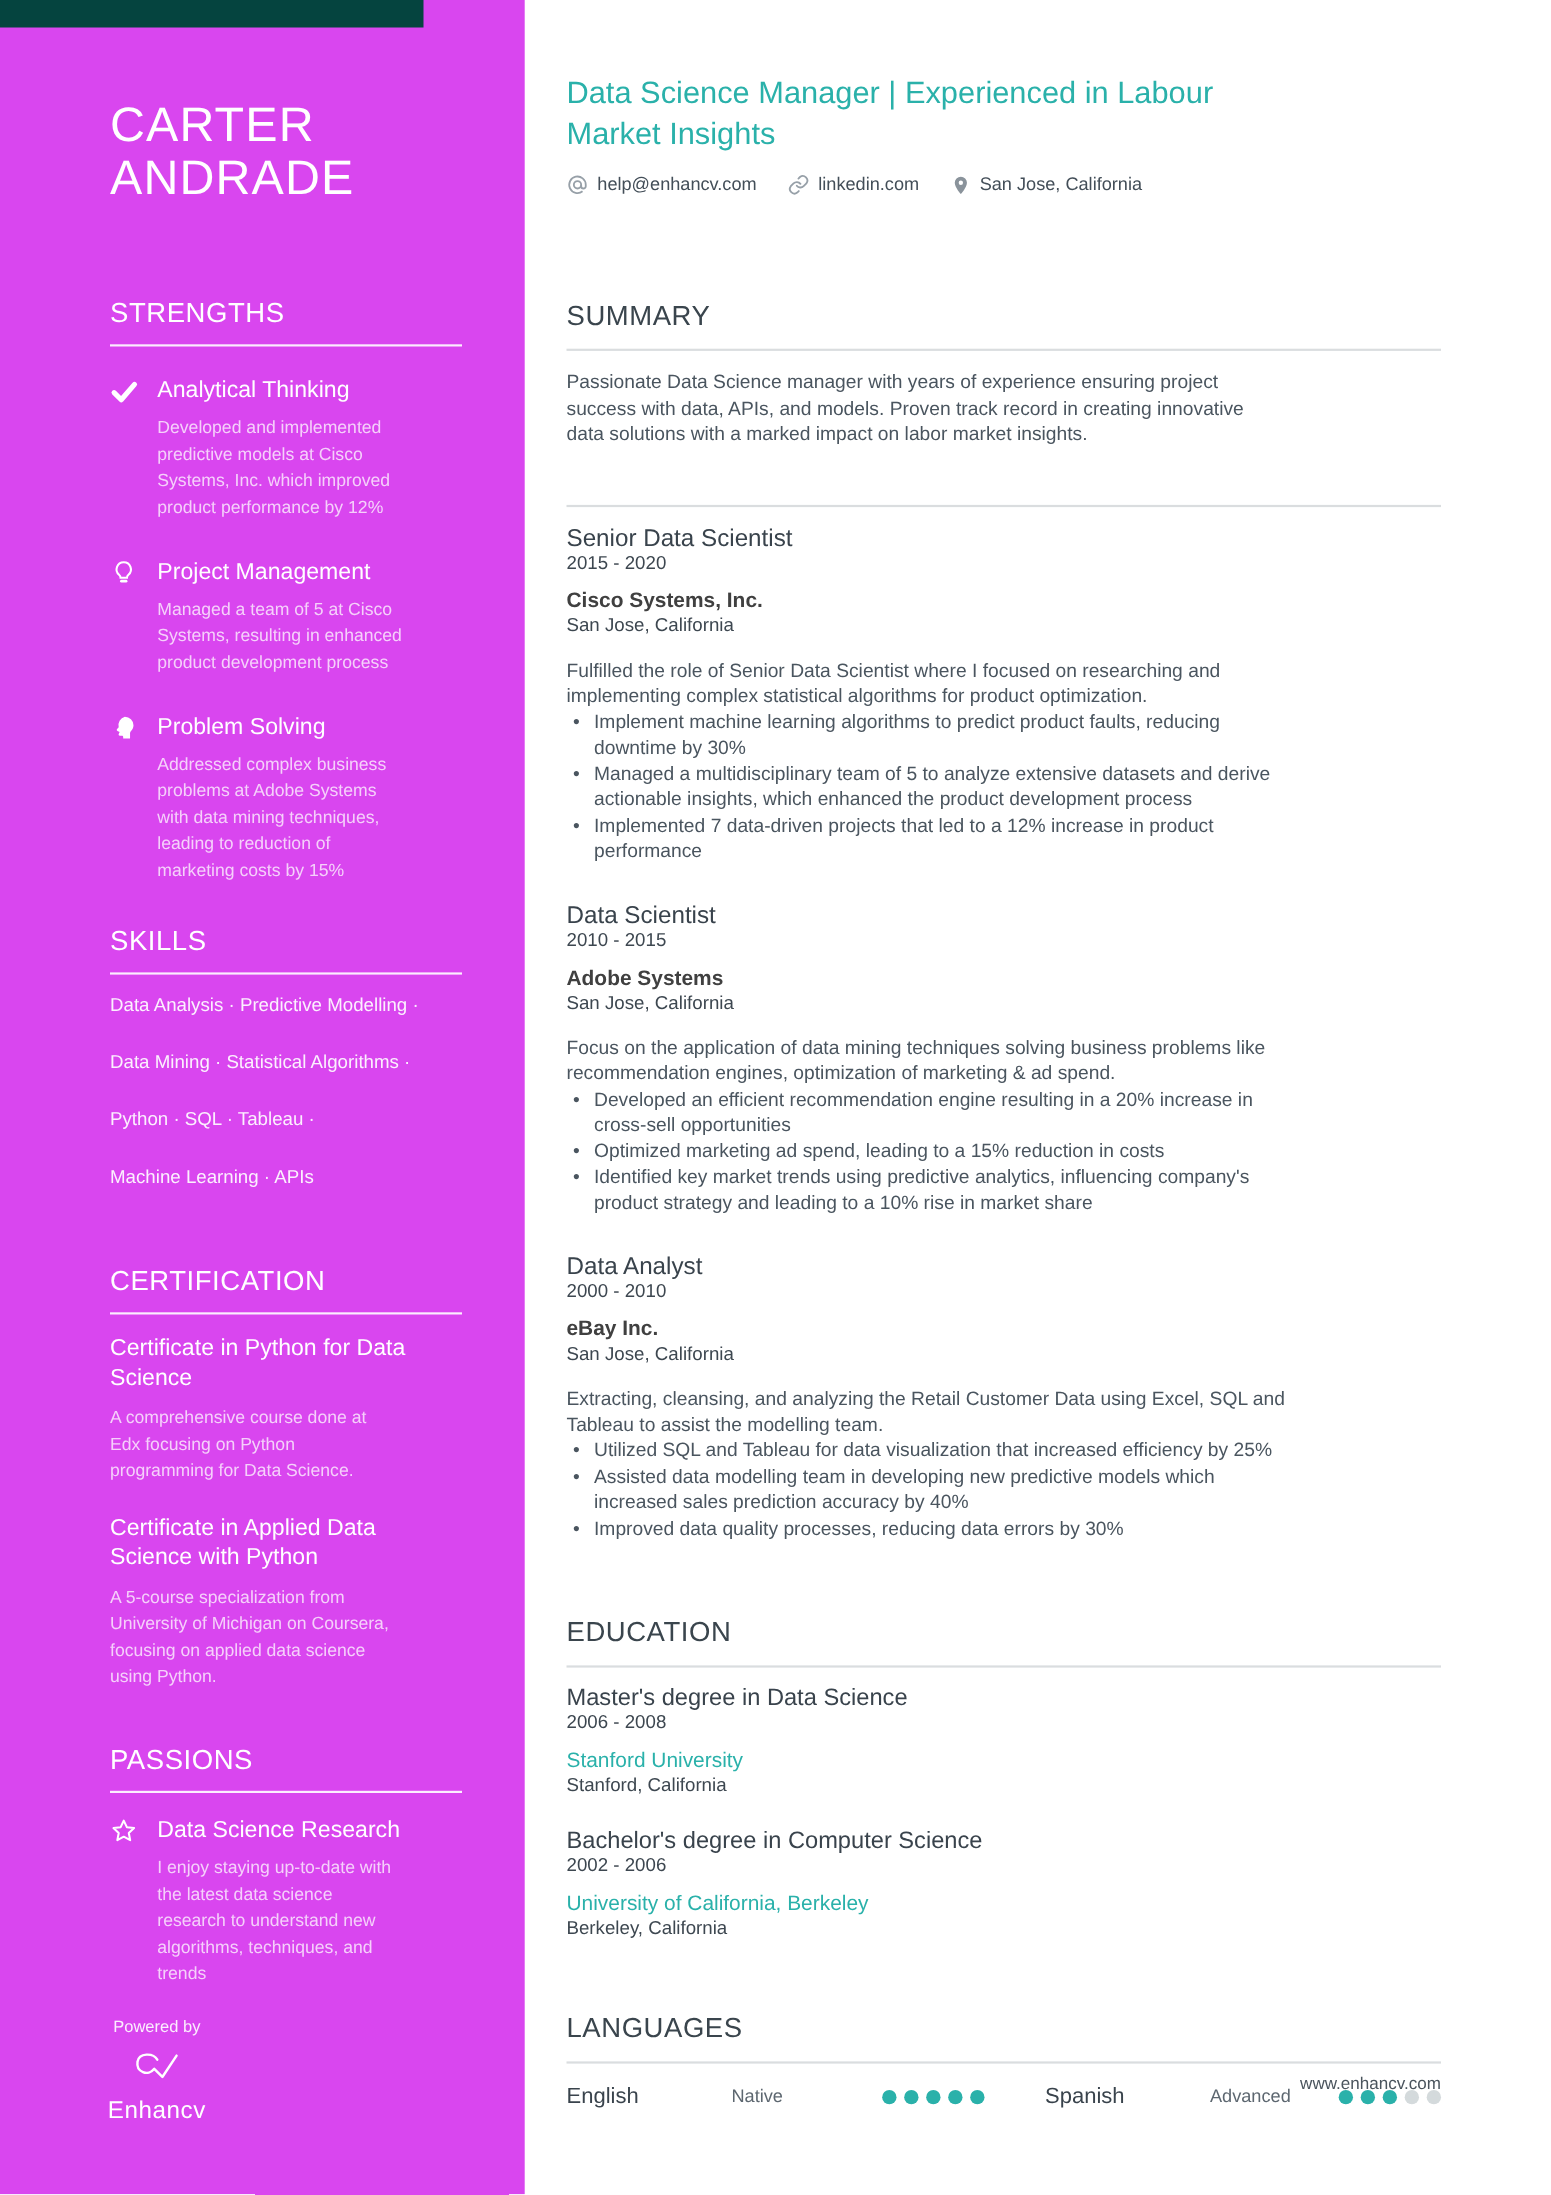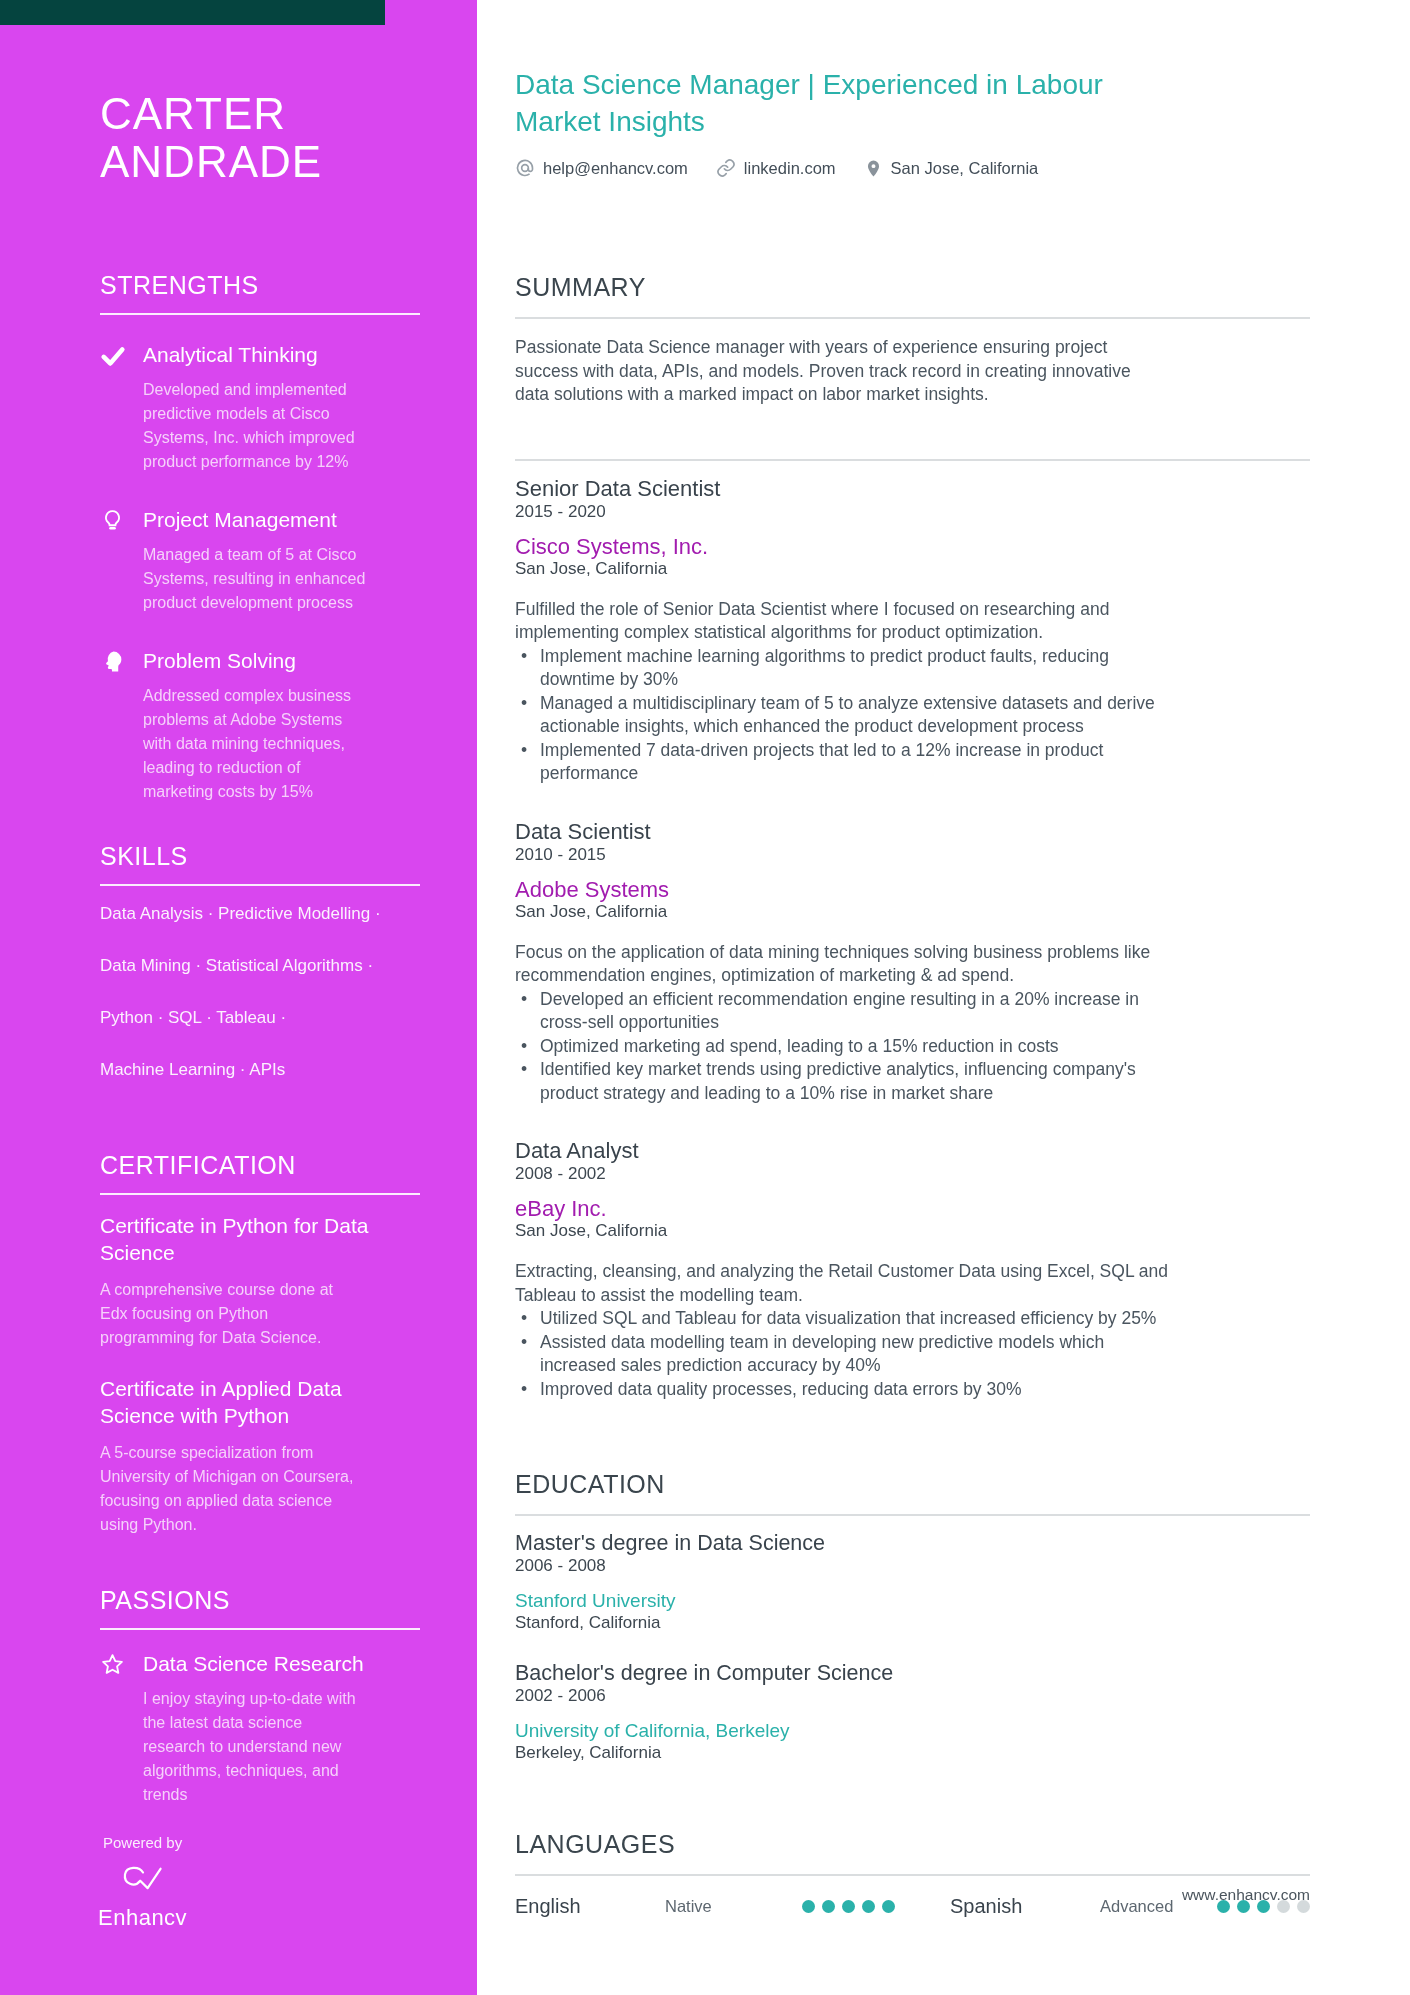--- a/index.html
+++ b/index.html
@@ -49,21 +49,21 @@
   .section.experience { margin-top:52px; }
   .section.education { margin-top:68px; }
   .section.languages { margin-top:66px; }
   .summary-text { margin:17px 0 0; font-size:17.5px; line-height:23.5px; color:#4a555f; white-space:pre-line; }
   .job { margin-top:14px; }
   .job + .job { margin-top:32px; }
   .row { display:flex; justify-content:space-between; align-items:baseline;flex-direction:column; }
   .job-title { font-size:22px; line-height:27px; color:#39434c; }
   .job-dates { font-size:17px; color:#3d4750; }
   .job-sub { margin-top:13px; }
-  .job-company { font-size:22px; line-height:24px; color:#a21caf; }
+  .job-company { font-size:19px; line-height:24px; color:#404040;font-weight:bold; }
   .job-loc { font-size:17px; color:#3d4750; }
   .job-desc { margin:19px 0 0; font-size:17.5px; line-height:23.5px; color:#4a555f; white-space:pre-line; }
   .job ul { margin:0; padding:0; list-style:none; }
   .job li { position:relative; padding-left:25px; font-size:17.5px; line-height:23.5px; color:#4a555f; white-space:pre-line; }
   .job li::before { content:"•"; position:absolute; left:6px; top:0; color:#4a555f; }
   .edu { margin-top:14px; }
   .edu + .edu { margin-top:27px; }
   .edu-degree { font-size:21.5px; line-height:26px; color:#39434c; }
   .edu-school { font-size:19px; line-height:24px; color:#2ab1aa; }
   .edu-sub { margin-top:13px; }
@@ -281,21 +281,21 @@
 cross-sell opportunities</li>
           <li>Optimized marketing ad spend, leading to a 15% reduction in costs</li>
           <li>Identified key market trends using predictive analytics, influencing company's
 product strategy and leading to a 10% rise in market share</li>
         </ul>
       </div>
 
       <div class="job">
         <div class="row">
           <span class="job-title">Data Analyst</span>
-          <span class="job-dates">2008 - 2002</span>
+          <span class="job-dates">2000 - 2010</span>
         </div>
         <div class="row job-sub">
           <span class="job-company">eBay Inc.</span>
           <span class="job-loc">San Jose, California</span>
         </div>
         <p class="job-desc">Extracting, cleansing, and analyzing the Retail Customer Data using Excel, SQL and
 Tableau to assist the modelling team.</p>
         <ul>
           <li>Utilized SQL and Tableau for data visualization that increased efficiency by 25%</li>
           <li>Assisted data modelling team in developing new predictive models which

